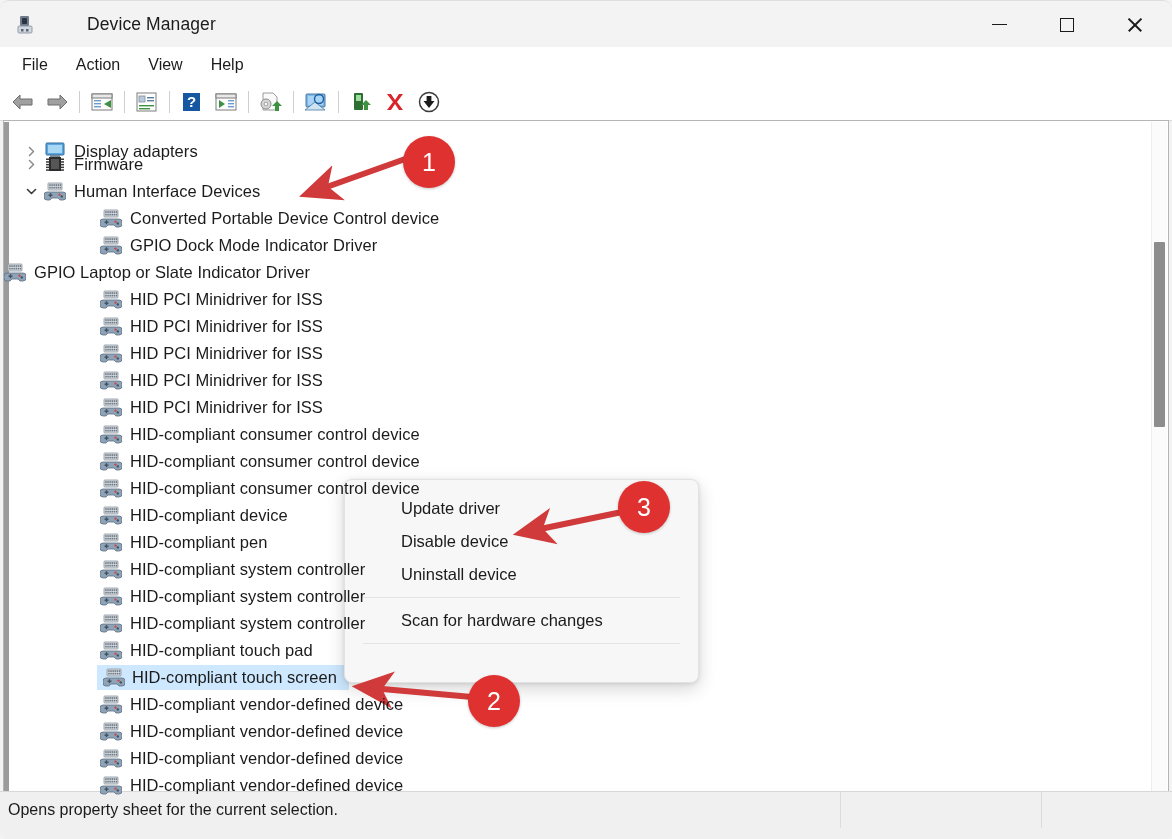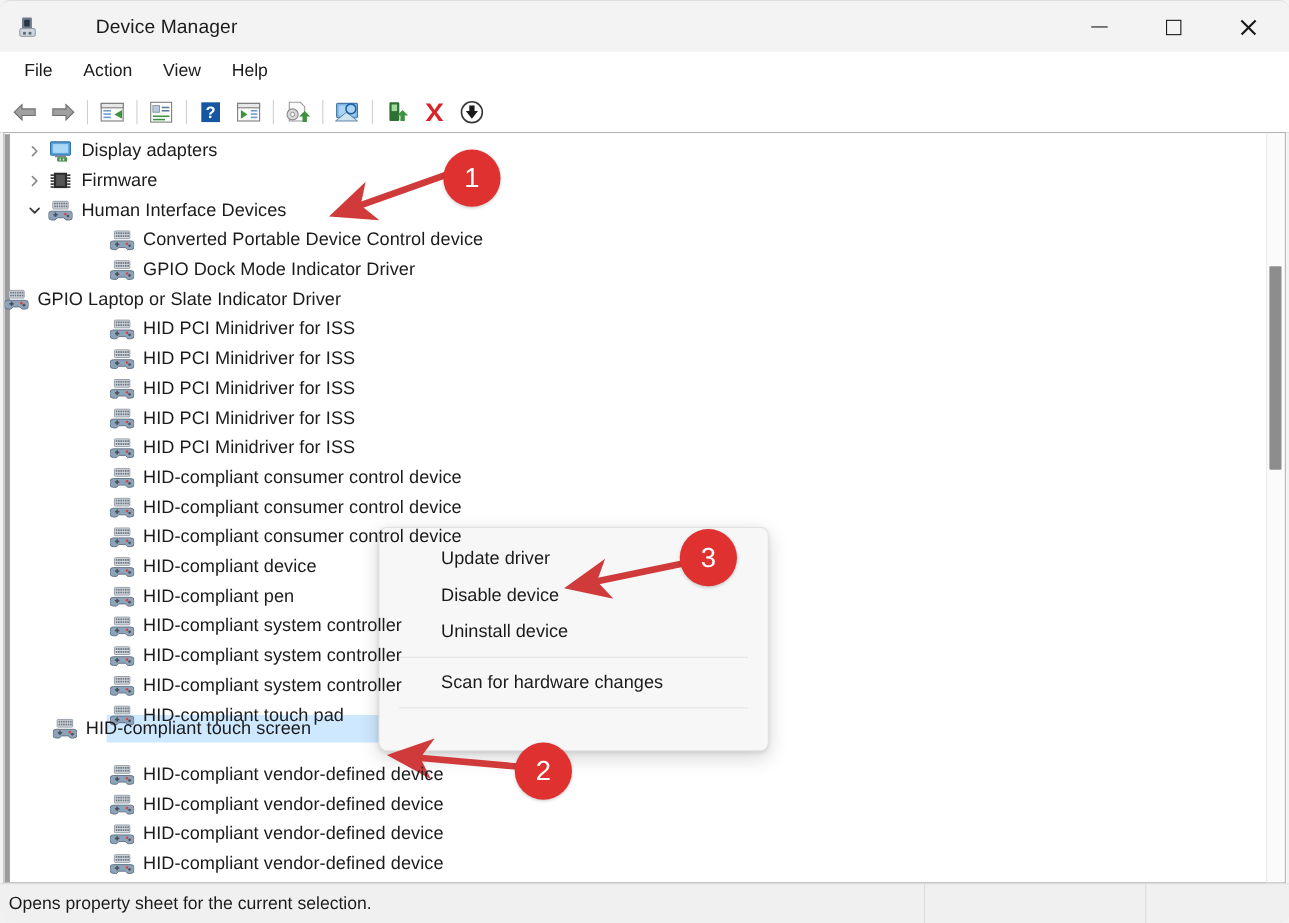--- a/index.html
+++ b/index.html
@@ -179,21 +179,21 @@
   .ctx-item.bold { font-weight: bold; }
   .ctx-sep {
     height: 1px; background: #e4e4e4;
     margin: 6px 18px 6px 18px;
   }
   .ctx-gap-top { height: 12px; }
 
   
   .statusbar {
     position: absolute; left: 0; bottom: 0;
-    width: 1172px; height: 36px;
+    width: 1172px; height: 48px;
     background: #f0f0f0;
     border-top: 1px solid #d8d8d8;
     display: flex; align-items: flex-start;
     box-sizing: border-box;
     border-bottom-left-radius: 8px;
     border-bottom-right-radius: 8px;
   }
   .status-seg1 {
     width: 841px; height: 36px;
     display: flex; align-items: center;
@@ -346,21 +346,21 @@
           <polygon points="13,18 7.5,11 10.6,11 10.6,6 15.4,6 15.4,11 18.5,11" fill="#1b1b1b"></polygon>
         </svg>
       </div>
     </div>
 
   <div class="treepanel">
     <div class="leftscroll">
       <div class="leftthumb"></div>
     </div>
     <div class="treeinner" id="treeinner">
-        <div class="trow" style="top: 3px; padding-left: 40px; justify-content: center;">
+        <div class="trow" style="top: 17px; padding-left: 40px; justify-content: center;">
           <div class="chev" style="position: absolute; left: 14px; top: 0px;">
             <svg width="13" height="13" viewBox="0 0 13 13">
               <path d="M4.5,2.5 L8.5,6.5 L4.5,10.5" fill="none" stroke="#8a8a8a" stroke-width="1.5" stroke-linecap="round" stroke-linejoin="round"></path>
             </svg>
           </div>
           <span class="ticon" style="position: relative; z-index: 2;"><svg width="22" height="20" viewBox="0 0 22 20">
               <rect x="2" y="2" width="18" height="12" rx="1" fill="#5aa6dd" stroke="#2e6d9e" stroke-width="1"></rect>
               <rect x="4" y="4" width="14" height="8" fill="#a9d8f5"></rect>
               <rect x="6" y="14" width="10" height="2" fill="#7c8a97"></rect>
               <rect x="8" y="16" width="9" height="4" rx="0.6" fill="#3e8c3e"></rect>
@@ -803,21 +803,21 @@
               <rect x="13.600000000000001" y="5.800000000000001" width="1.5" height="1.7" fill="#6d7884"></rect>
               <rect x="15.7" y="5.800000000000001" width="1.5" height="1.7" fill="#6d7884"></rect>
               <path d="M3,11 h16 a3,3 0 0 1 3,3 v2 a3,3 0 0 1 -3,3 h-3 l-2,-2 h-6 l-2,2 h-3 a3,3 0 0 1 -3,-3 v-2 a3,3 0 0 1 3,-3 z" fill="#8ea3b8" stroke="#5d6e80" stroke-width="0.8"></path>
               <rect x="4.5" y="13.5" width="4" height="1.4" fill="#43505e"></rect>
               <rect x="5.8" y="12.2" width="1.4" height="4" fill="#43505e"></rect>
               <circle cx="15.5" cy="13.6" r="1.2" fill="#c94b4b"></circle>
               <circle cx="17.8" cy="15.4" r="1.2" fill="#43505e"></circle>
             </svg></span>
           <span class="tlabel" style="position: relative; z-index: 2;">HID-compliant touch pad</span>
         </div>
-        <div class="trow sel" style="top: 528px; padding-left: 44px;">
+        <div class="trow sel" style="top: 543px; padding-left: 98px; text-align: center;">
           <div class="selbg" style="background: rgb(205, 232, 255);"></div>
           <span class="ticon" style="position: relative; z-index: 2;"><svg width="22" height="20" viewBox="0 0 22 20">
               <rect x="4" y="2" width="14" height="7" rx="0.8" fill="#d8dde2" stroke="#8b949f" stroke-width="0.8"></rect>
               <rect x="5.2" y="3.2" width="1.5" height="1.7" fill="#6d7884"></rect>
               <rect x="7.300000000000001" y="3.2" width="1.5" height="1.7" fill="#6d7884"></rect>
               <rect x="9.4" y="3.2" width="1.5" height="1.7" fill="#6d7884"></rect>
               <rect x="11.5" y="3.2" width="1.5" height="1.7" fill="#6d7884"></rect>
               <rect x="13.600000000000001" y="3.2" width="1.5" height="1.7" fill="#6d7884"></rect>
               <rect x="15.7" y="3.2" width="1.5" height="1.7" fill="#6d7884"></rect>
               <rect x="5.2" y="5.800000000000001" width="1.5" height="1.7" fill="#6d7884"></rect>

